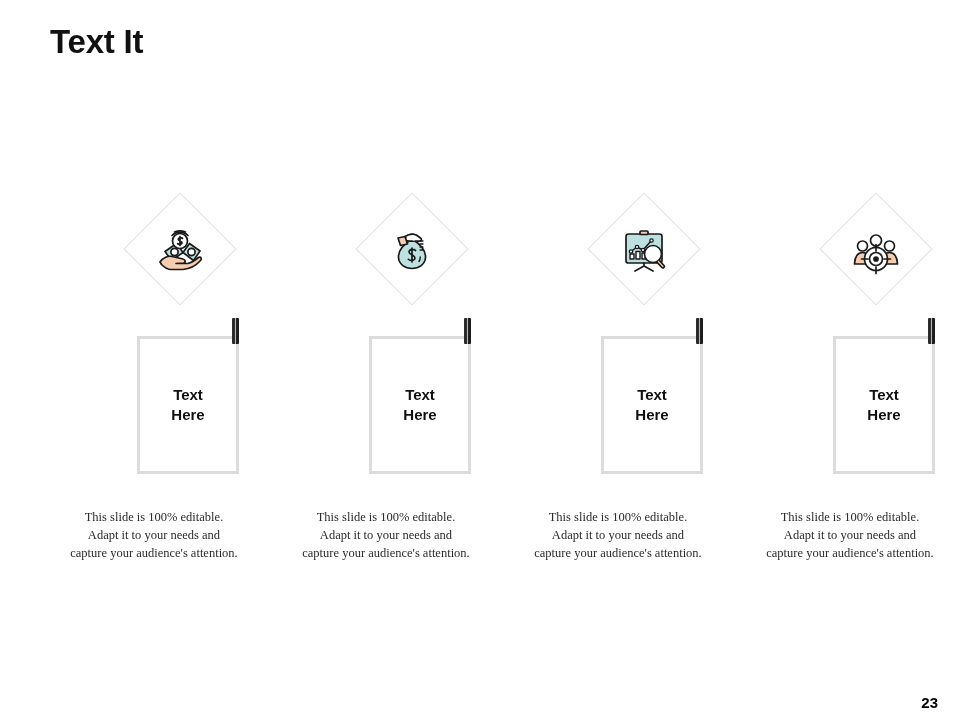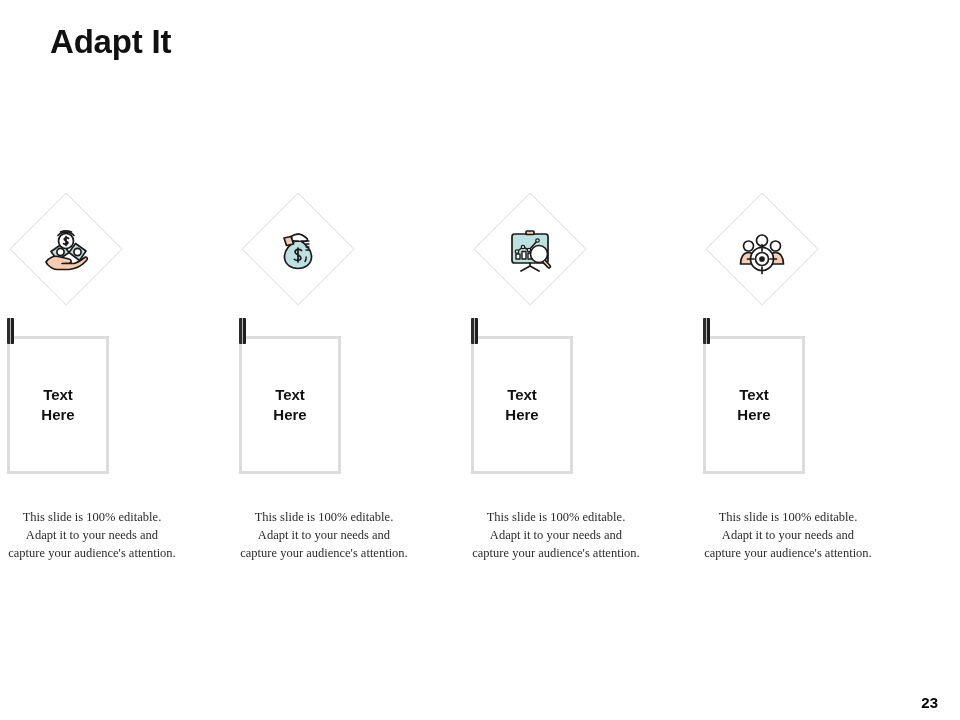--- a/index.html
+++ b/index.html
@@ -36,21 +36,21 @@
     top: 190px;
     width: 960px;
     display: flex;
     justify-content: flex-start;
     align-items: flex-start;
   }
   .column {
     width: 232px;
     display: flex;
     flex-direction: column;
-    align-items: flex-start;
+    align-items: flex-end;
     position: relative;
   }
   .column:first-child { margin-left: 7px; }
 
   
   .diamond-wrap {
     width: 118px;
     height: 118px;
     position: relative;
     display: flex;
@@ -134,21 +134,21 @@
     bottom: 9px;
     font-size: 15px;
     font-weight: bold;
     color: #000000;
     margin-left: 37px;
   }
 </style>
 </head>
 <body>
 
-<div class="slide-title">Adapt It</div>
+<div class="slide-title">Text It</div>
 
 <div class="columns">
 
   <div class="column">
     <div class="diamond-wrap">
       <div class="diamond"></div>
       <div class="icon-holder">
         <svg width="56" height="56" viewBox="0 0 56 56">
           <g stroke="#1a1a1a" stroke-width="1.7" stroke-linecap="round" stroke-linejoin="round" fill="none">
 

